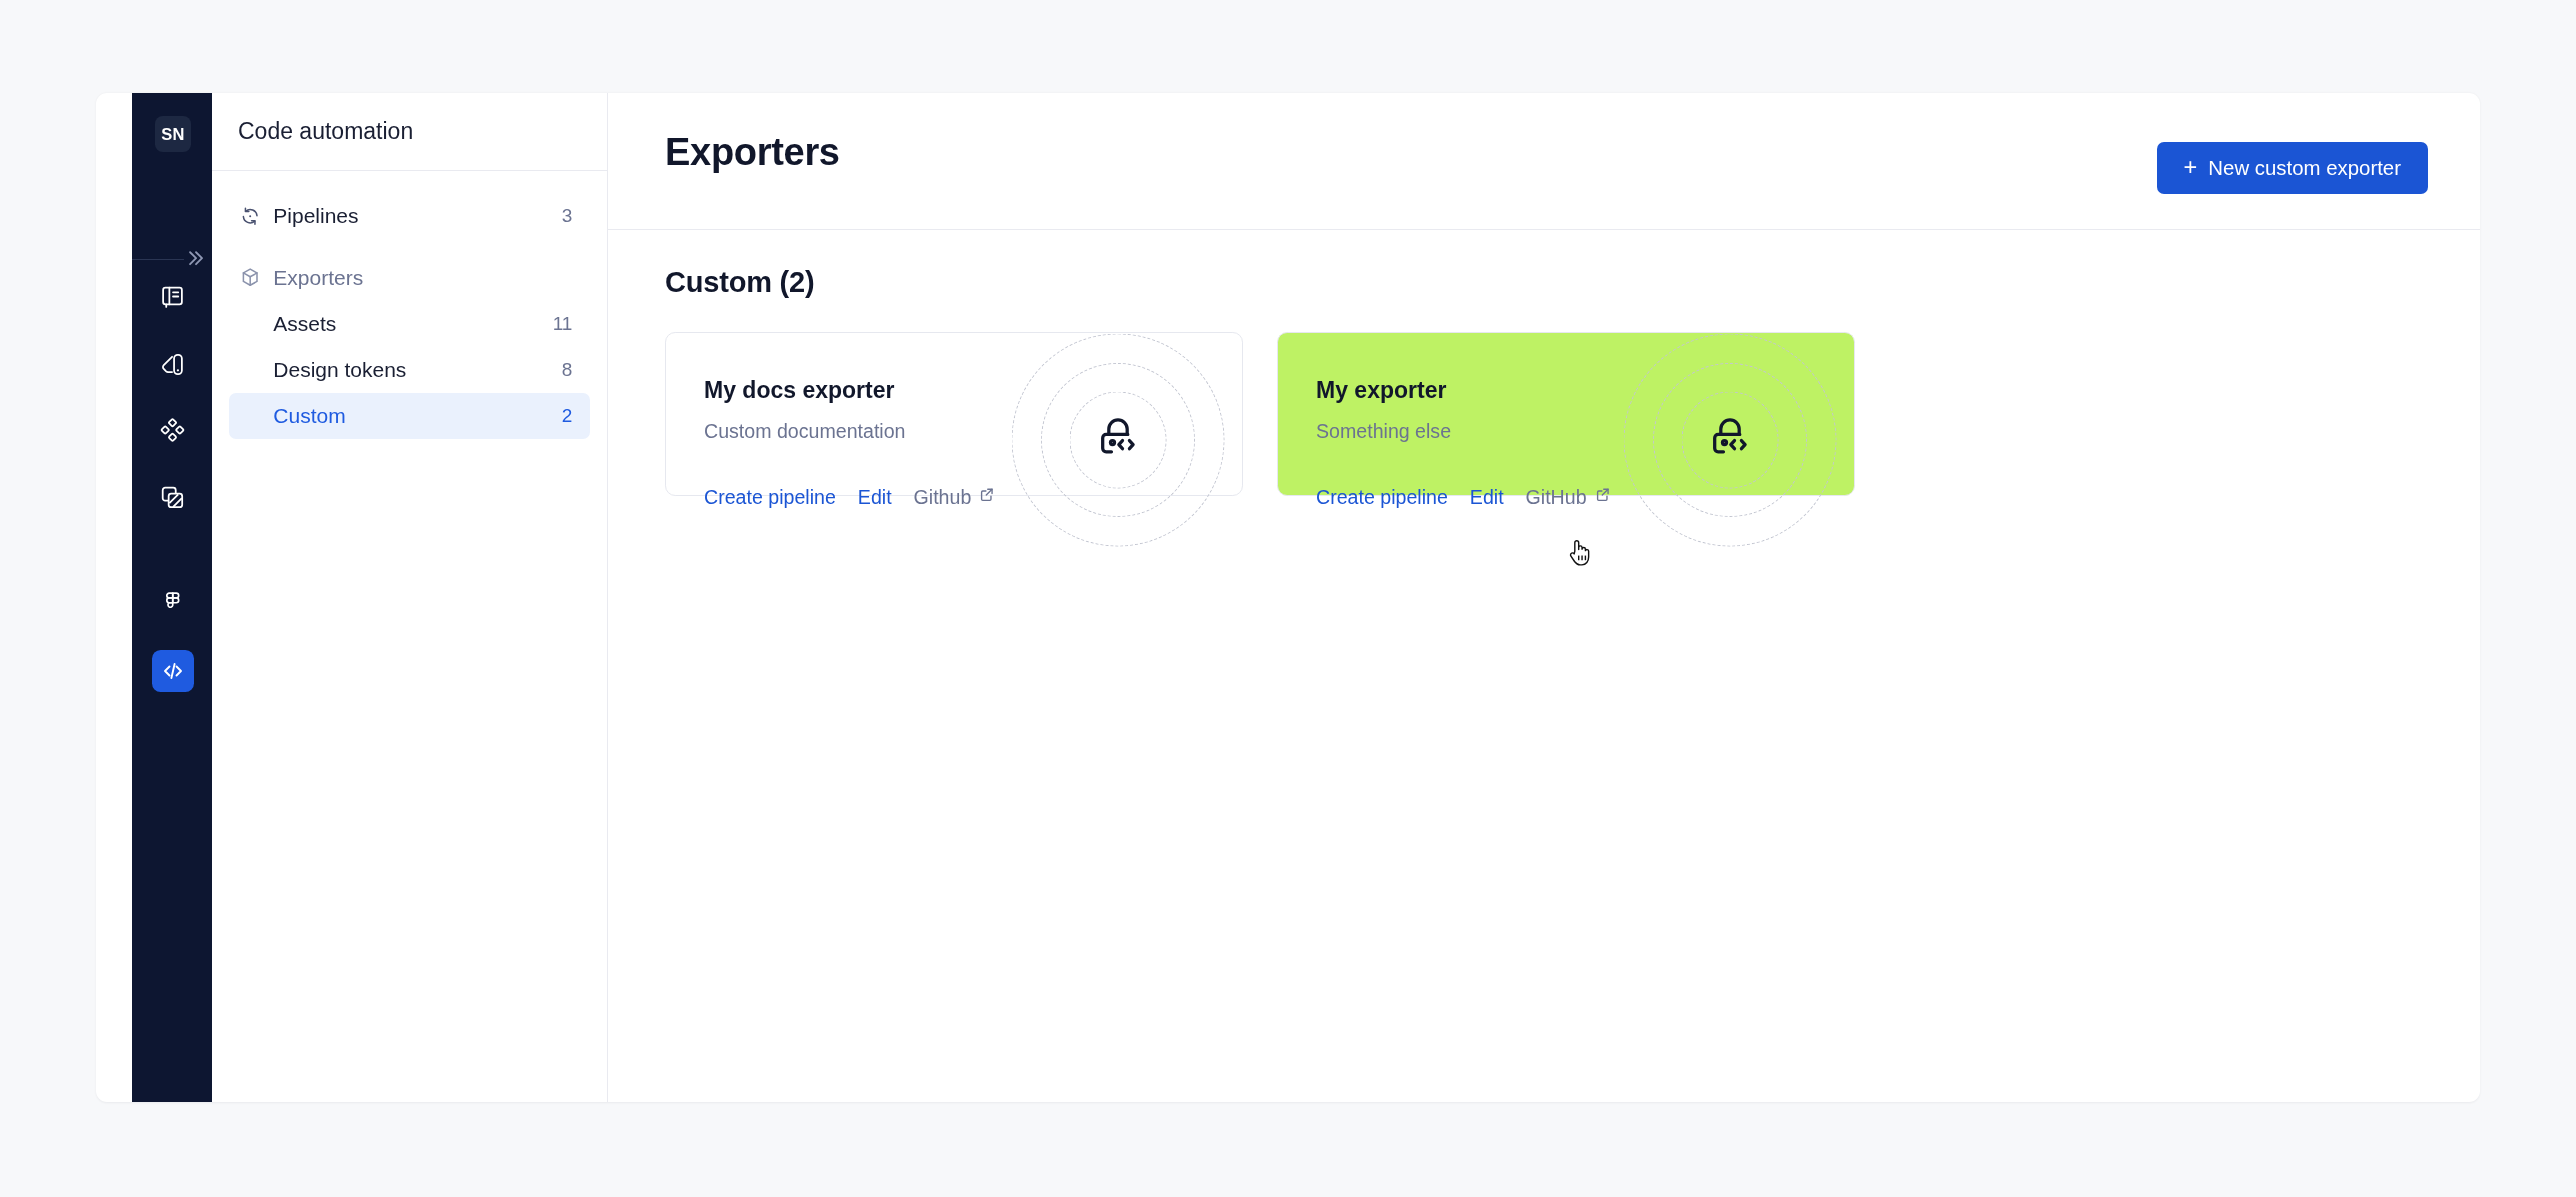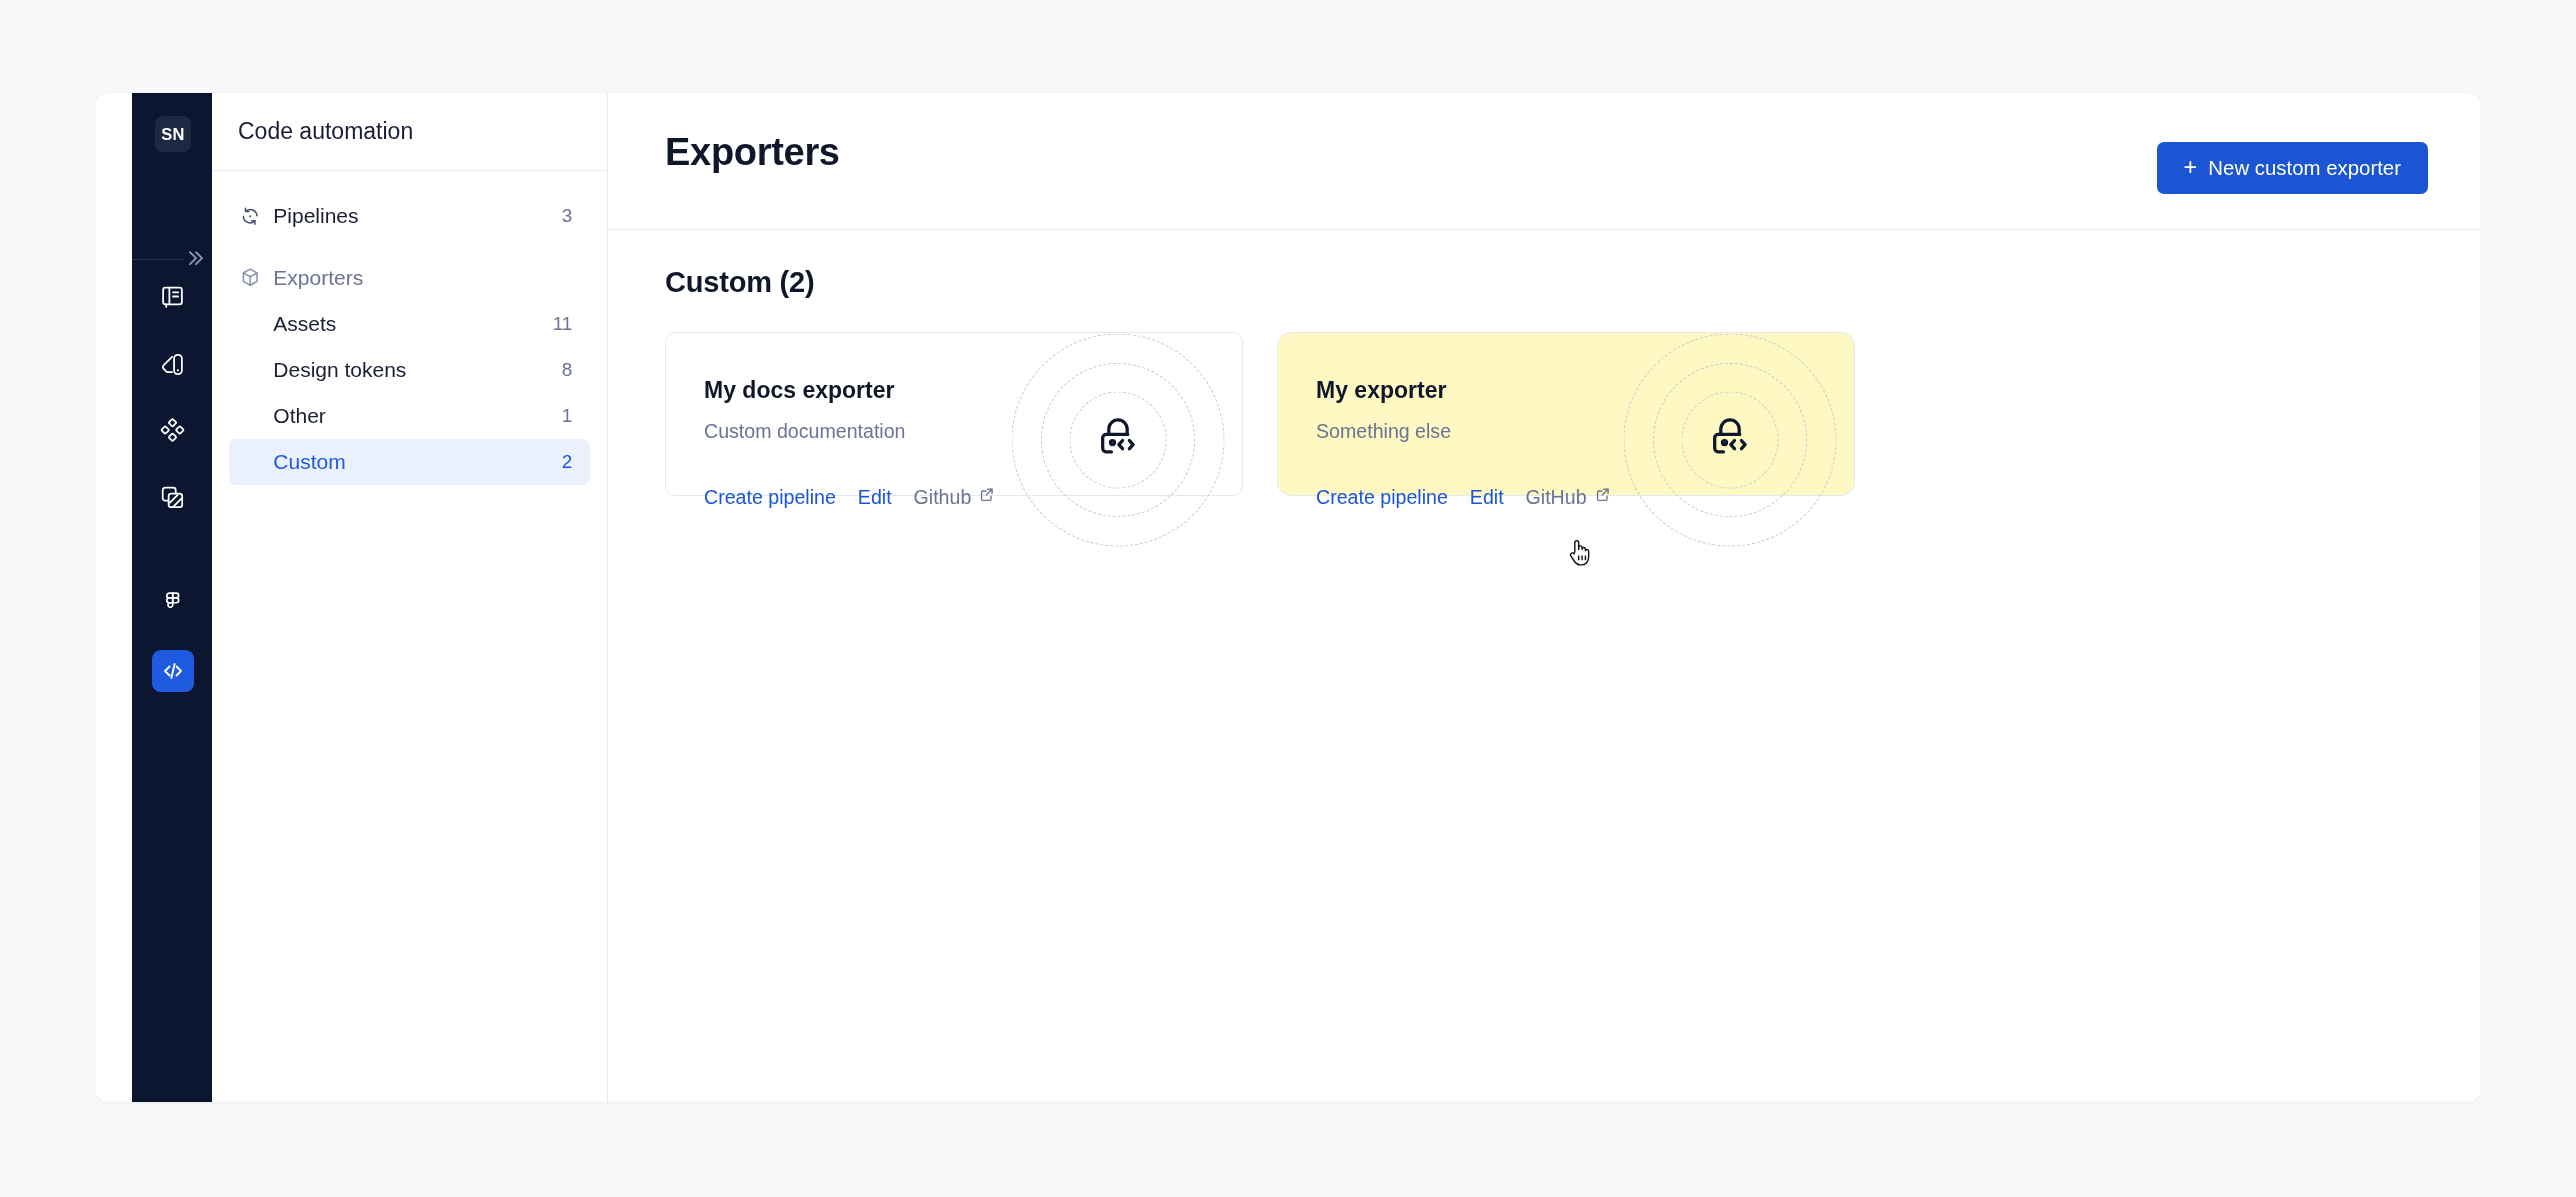--- a/index.html
+++ b/index.html
@@ -177,21 +177,21 @@
   .exporter-card {
     position: relative;
     width: 578px;
     height: 164px;
     border: 0.8px solid #e6e8ef;
     border-radius: 10.2px;
     background: #ffffff;
     overflow: visible;
     cursor: pointer;
   }
-  .exporter-card.hovered { background: #fef9c3; border-radius: 14px; }
+  .exporter-card.hovered { background: #bef264; }
 
   .card-art {
     position: absolute;
     right: 17.3px;
     top: 0;
     width: 213px;
     height: 213px;
     pointer-events: none;
   }
   .card-art .ring {
@@ -377,24 +377,20 @@
       <div class="nav-row child">
         <span class="nav-label">Assets</span>
         <span class="nav-count">11</span>
       </div>
 
       <div class="nav-row child">
         <span class="nav-label">Design tokens</span>
         <span class="nav-count">8</span>
       </div>
 
-      <div class="nav-row child">
-        <span class="nav-label">Other</span>
-        <span class="nav-count">1</span>
-      </div>
 
       <div class="nav-row child selected">
         <span class="nav-label">Custom</span>
         <span class="nav-count">2</span>
       </div>
 
     </div>
   </div>
 
   <div id="main">

